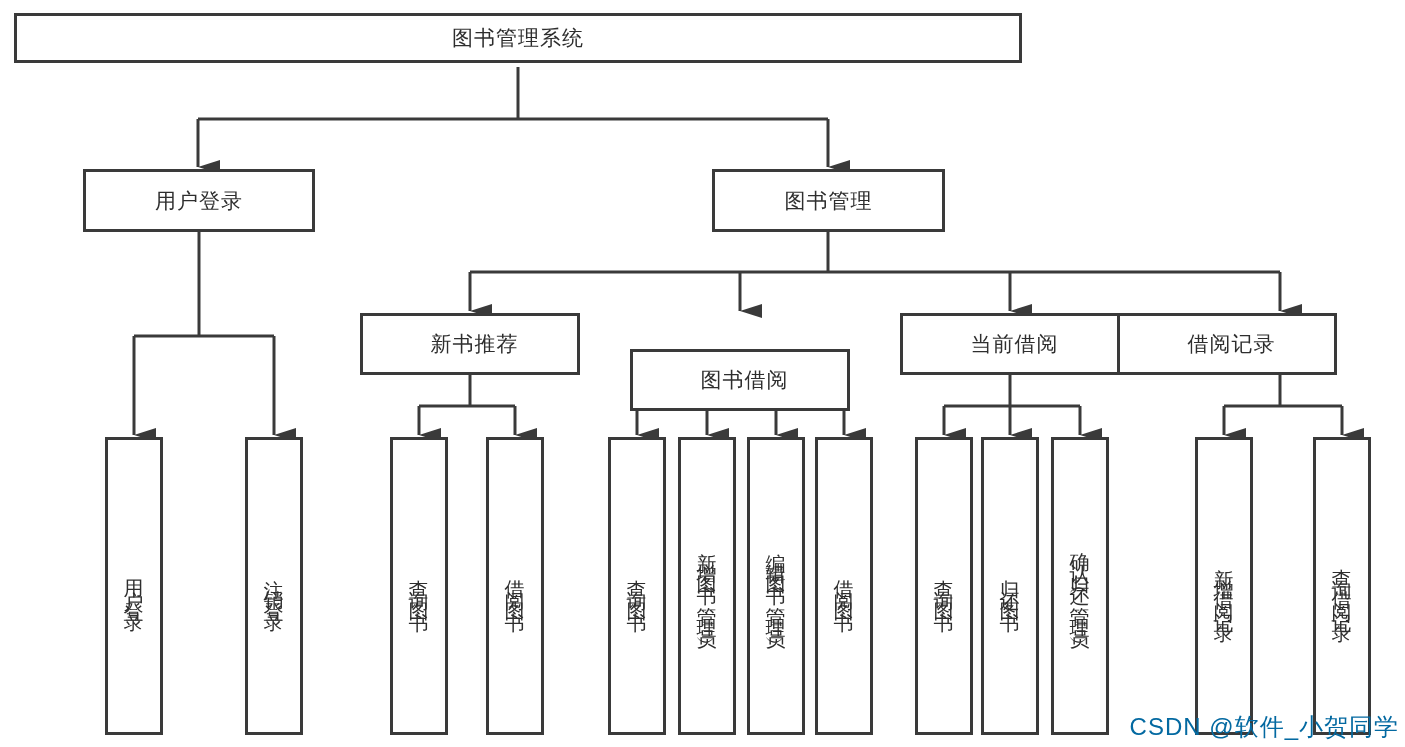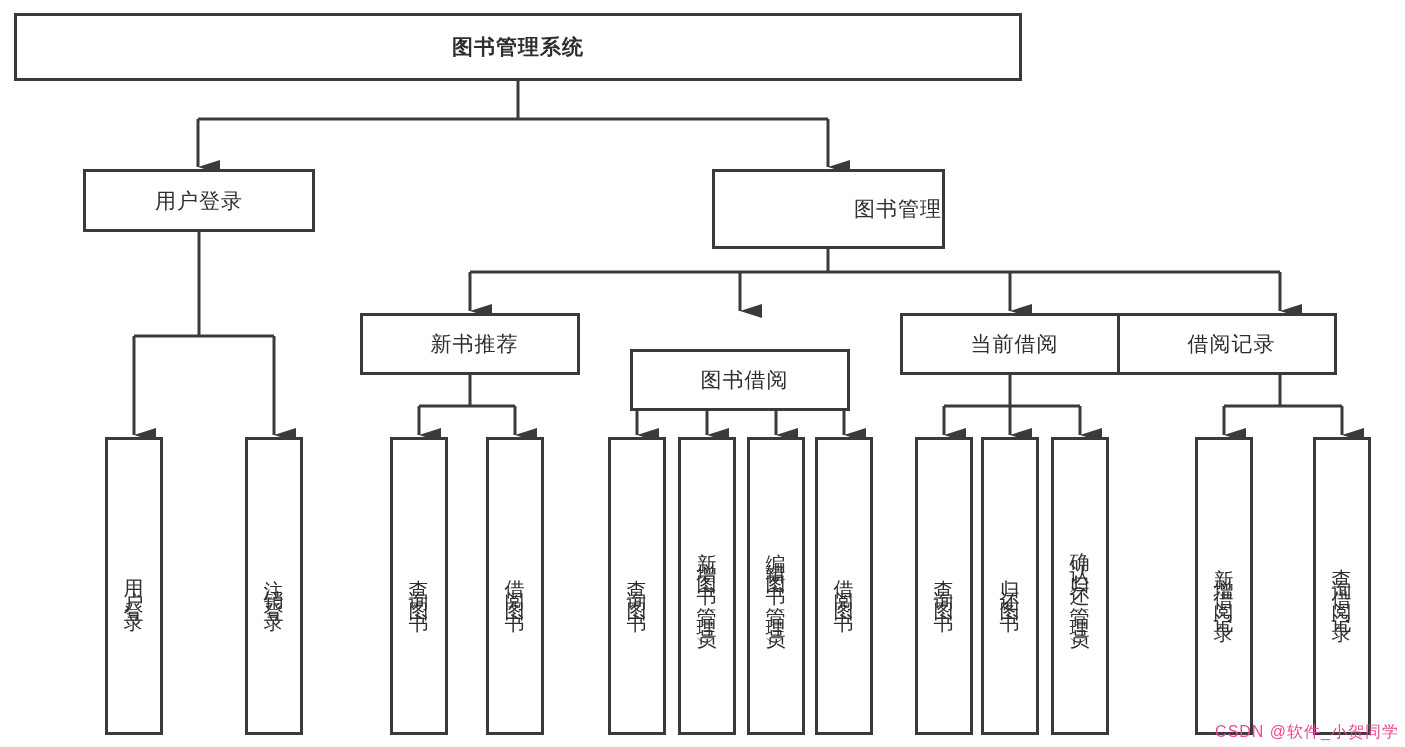--- a/index.html
+++ b/index.html
@@ -45,24 +45,24 @@
   }
   .v-node .vtext {
     writing-mode: vertical-rl;
     text-orientation: mixed;
     font-size: 20px;
     letter-spacing: 11px;
     line-height: 58px;
     color: #2e2e2e;
   }
   
-  #node-root { left: 14px; top: 13px; width: 1008px; height: 68px; font-weight: bold; }
+  #node-root { left: 14px; top: 13px; width: 1008px; height: 50px; }
   
   #node-user-login   { left: 83px;  top: 169px; width: 232px; height: 63px; }
-  #node-book-manage  { left: 712px; top: 169px; width: 233px; height: 80px; justify-content: flex-end; }
+  #node-book-manage  { left: 712px; top: 169px; width: 233px; height: 63px; }
   
   .l3 { top: 313px; width: 220px; height: 62px; padding-left: 9px; }
   #node-new-book-rec   { left: 360px; }
   #node-book-borrow    { left: 630px; margin-top: 36px; }
   #node-current-borrow { left: 900px; justify-content: center; }
   #node-borrow-record  { left: 1117px; }
   
   #leaf-user-login     { left: 105px; }
   #leaf-logout         { left: 245px; }
   #leaf-nb-query       { left: 390px; }
@@ -74,22 +74,22 @@
   #leaf-cb-query       { left: 915px; }
   #leaf-cb-return      { left: 981px; }
   #leaf-cb-confirm     { left: 1051px; }
   #leaf-br-add-record  { left: 1195px; }
   #leaf-br-query-record{ left: 1313px; }
   
   #watermark {
     position: absolute;
     right: 6px;
     bottom: 4px;
-    font-size: 16px;
-    color: #ec4899;
+    font-size: 24px;
+    color: #0369a1;
     letter-spacing: 1px;
     z-index: 3;
     white-space: nowrap;
   }
 </style>
 </head>
 <body>
 
 <div id="canvas">
 

